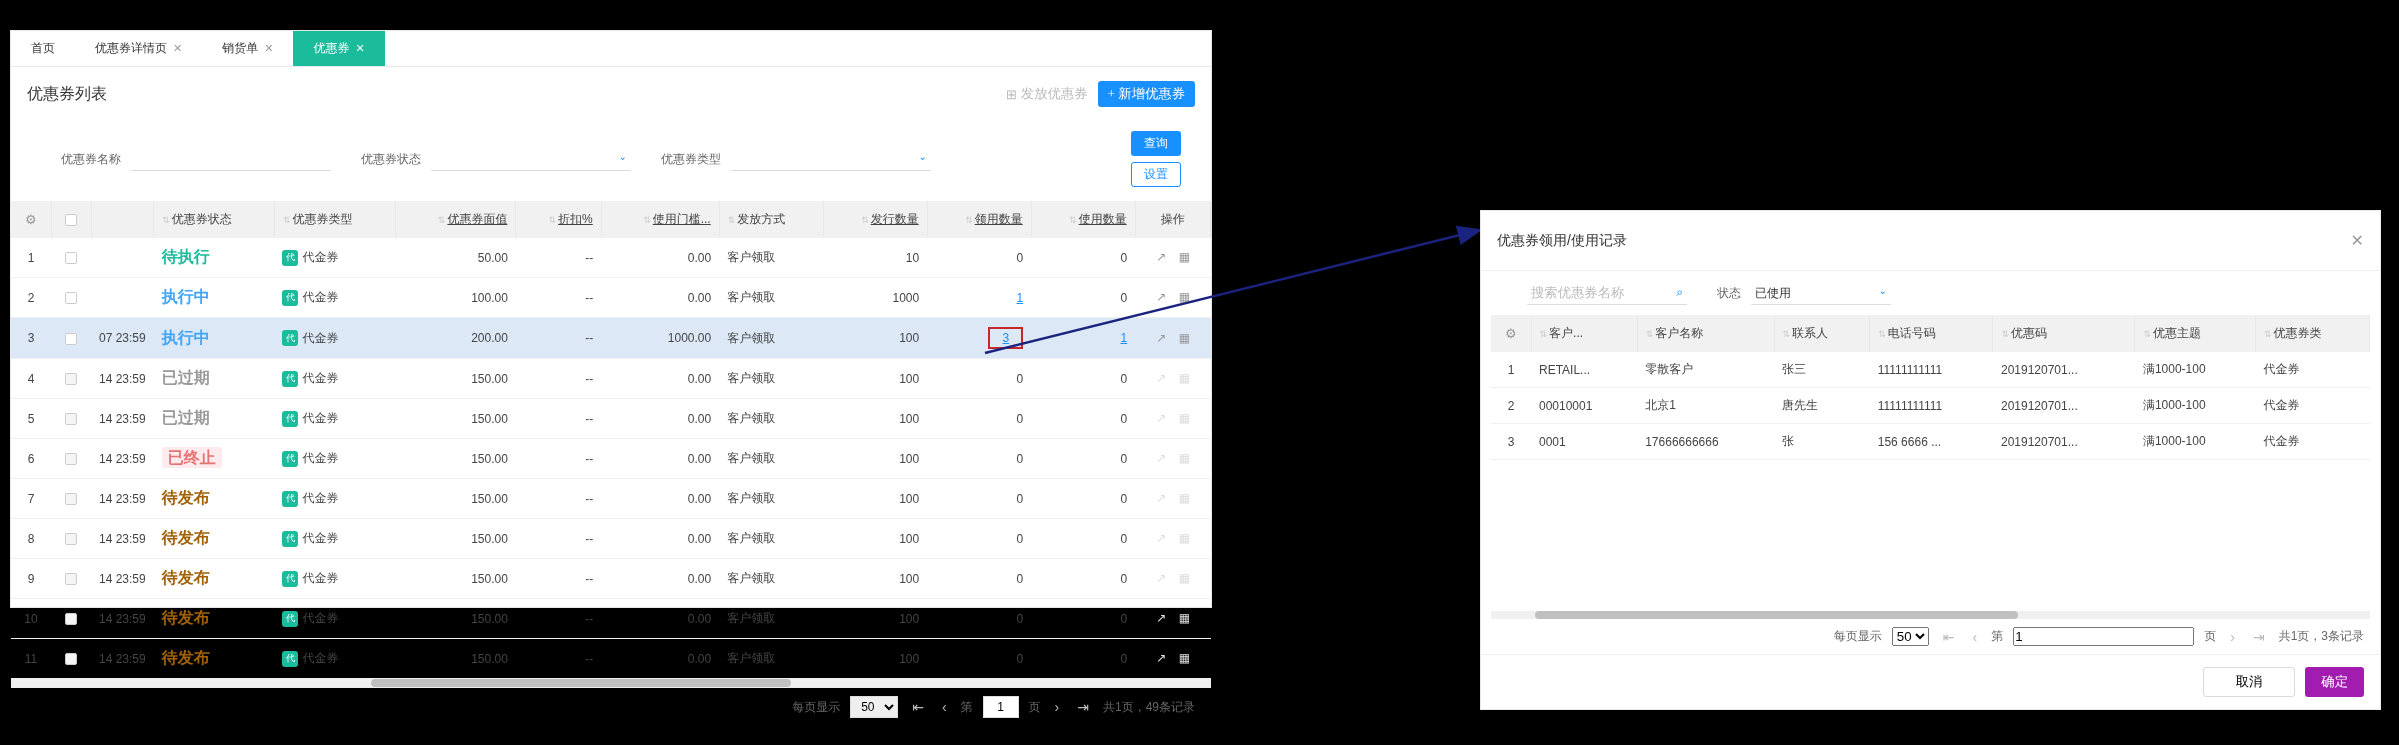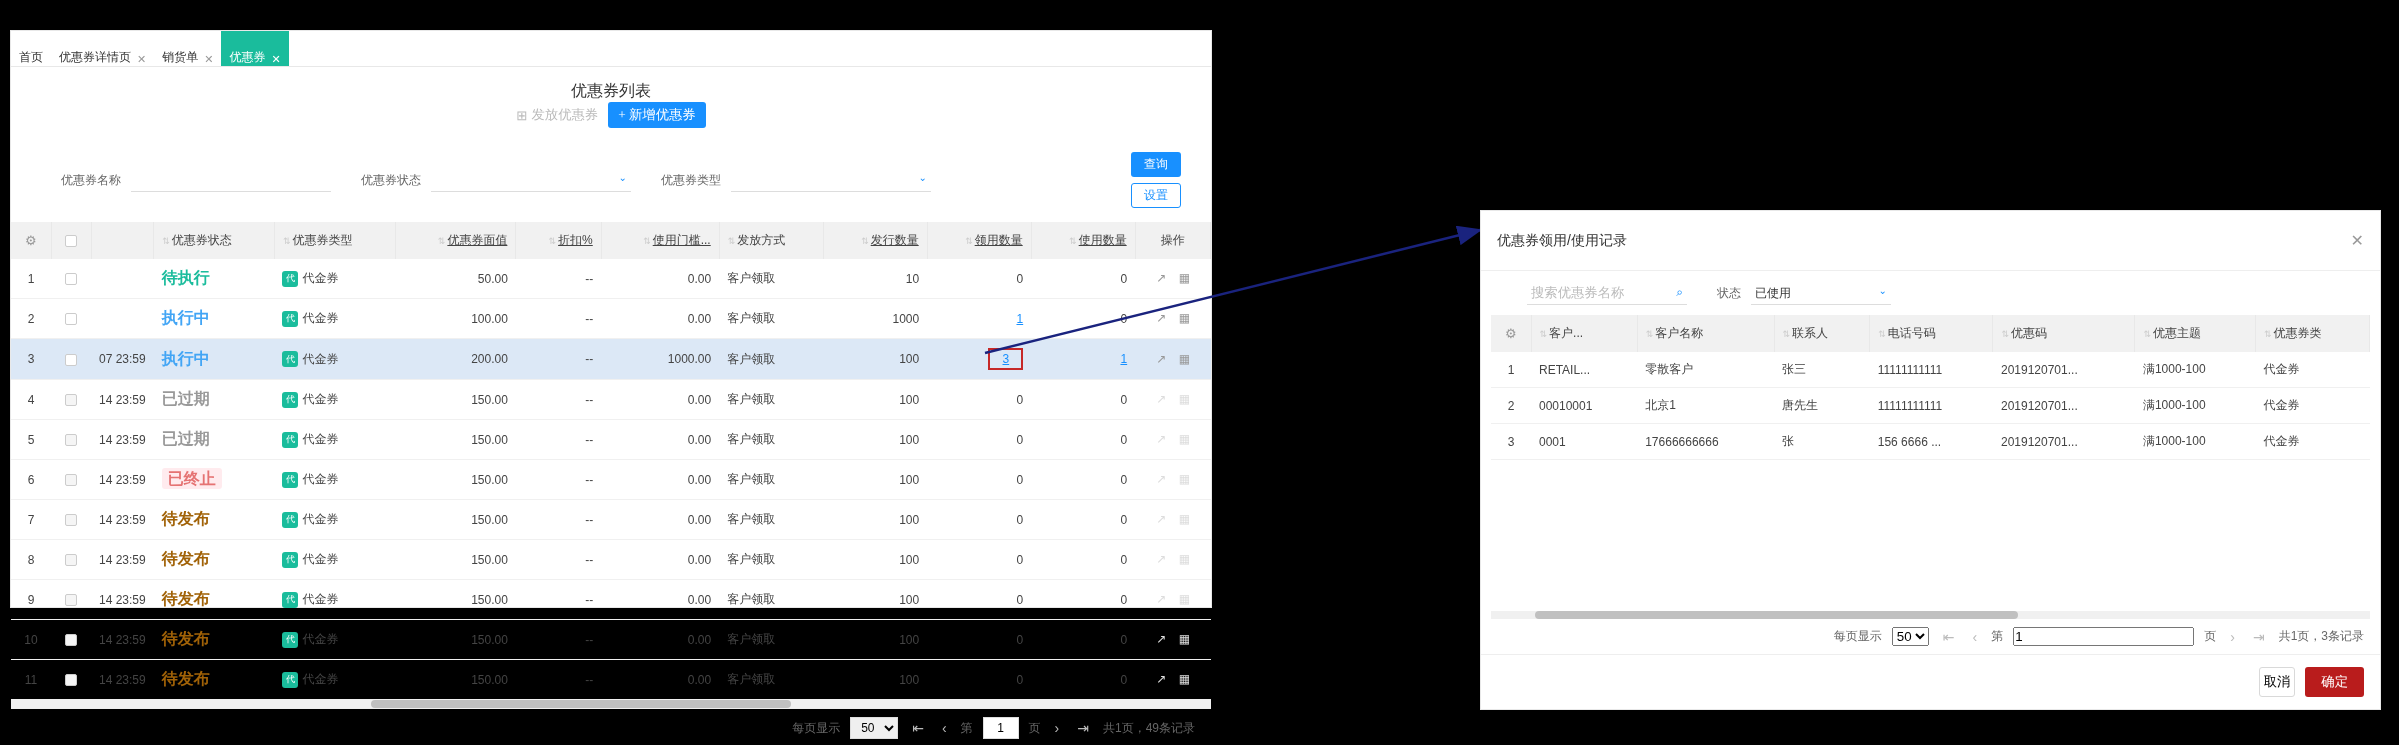--- a/index.html
+++ b/index.html
@@ -3,26 +3,26 @@
 <meta charset="utf-8">
 <style>
 * { margin: 0; padding: 0; box-sizing: border-box; font-family: -apple-system, "Microsoft YaHei", sans-serif; }
 body { background: #000; color: #333; font-size: 12px; }
 .viewport { position: relative; width: 2399px; height: 745px; }
 .panel { position: absolute; background: #fff; border: 1px solid #e8e8e8; }
 
 
 .panel-left { top: 30px; left: 10px; width: 1202px; height: 578px; }
 .tabs { display: flex; border-bottom: 1px solid #e8e8e8; height: 36px; align-items: stretch; }
-.tab { padding: 0 8px; display: flex; align-items: flex-end; gap: 6px; cursor: pointer; color: #333; }
+.tab { padding: 0 20px; display: flex; align-items: center; gap: 6px; cursor: pointer; color: #333; }
 .tab.active { background: #1abc9c; color: #fff; }
 .tab .close { font-size: 11px; color: #999; }
 .tab.active .close { color: #fff; }
 
-.title-row { display: flex; align-items: center; justify-content: space-between; padding: 14px 16px; flex-direction: column; }
+.title-row { display: flex; align-items: center; justify-content: space-between; padding: 14px 16px; }
 .page-title { font-size: 16px; font-weight: 500; }
 .title-actions { display: flex; gap: 10px; }
 .btn-ghost { background: none; border: none; color: #bbb; cursor: pointer; display: flex; align-items: center; gap: 4px; }
 .btn-primary { background: #1890ff; color: #fff; border: none; padding: 4px 10px; border-radius: 3px; cursor: pointer; font-family: Liberation Serif, serif; }
 .btn-primary::before { content: "+ "; }
 
 .filters { display: flex; gap: 30px; padding: 10px 30px 14px 50px; align-items: center; }
 .filter { display: flex; align-items: center; gap: 10px; }
 .filter label { color: #666; white-space: nowrap; text-align: center; }
 .filter-input { width: 200px; border: none; border-bottom: 1px solid #ddd; padding: 4px; outline: none; height: 24px; }
@@ -67,22 +67,22 @@
 .modal-header { display: flex; justify-content: space-between; align-items: center; padding: 20px 16px; border-bottom: 1px solid #eee; }
 .modal-title { font-size: 14px; }
 .modal-close { color: #999; cursor: pointer; font-size: 16px; }
 .modal-filters { display: flex; gap: 30px; padding: 10px 24px; align-items: center; }
 .search-wrap { position: relative; margin-left: 22px; }
 .search-input { border: none; border-bottom: 1px solid #ddd; padding: 4px; width: 160px; height: 24px; outline: none; }
 .search-input::placeholder { color: #bbb; }
 .search-ic { color: #1890ff; position: absolute; right: 4px; top: 4px; }
 .modal-table-wrap { flex: 1; overflow: auto; padding: 0 10px; }
 .modal-footer { display: flex; justify-content: flex-end; gap: 10px; padding: 12px 16px; border-top: 1px solid #eee; }
-.btn-cancel { background: #fff; border: 1px solid #d9d9d9; padding: 5px 4px; border-radius: 3px; cursor: pointer; }
-.btn-ok { background: #b91c1c; color: #fff; border: none; padding: 5px 16px; border-radius: 3px; cursor: pointer; }
+.btn-cancel { background: #fff; border: 1px solid #d9d9d9; padding: 5px 32px; border-radius: 3px; cursor: pointer; }
+.btn-ok { background: #a21caf; color: #fff; border: none; padding: 5px 16px; border-radius: 3px; cursor: pointer; }
 .modal-pagination { display: flex; align-items: center; justify-content: flex-end; gap: 10px; padding: 8px 16px; font-size: 12px; color: #666; }
 
 
 .arrow-svg { position: absolute; top: 0; left: 0; pointer-events: none; }
 
 .hscroll { height: 8px; background: #f0f0f0; position: relative; }
 .hscroll-thumb { position: absolute; height: 8px; background: #c0c0c0; border-radius: 4px; }
 </style>
 </head>
 <body>

